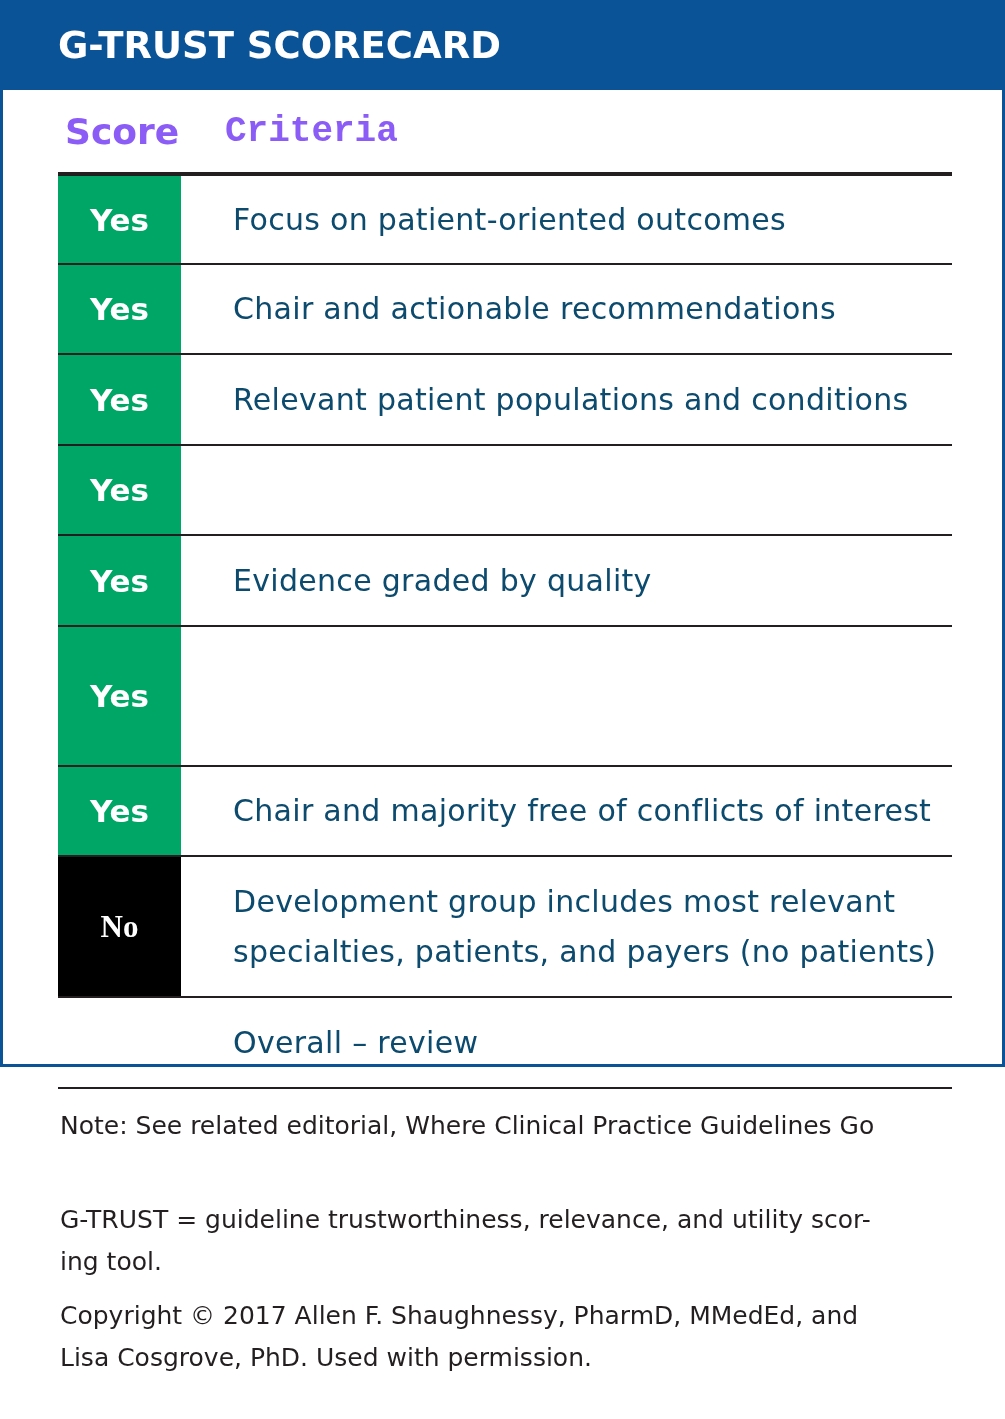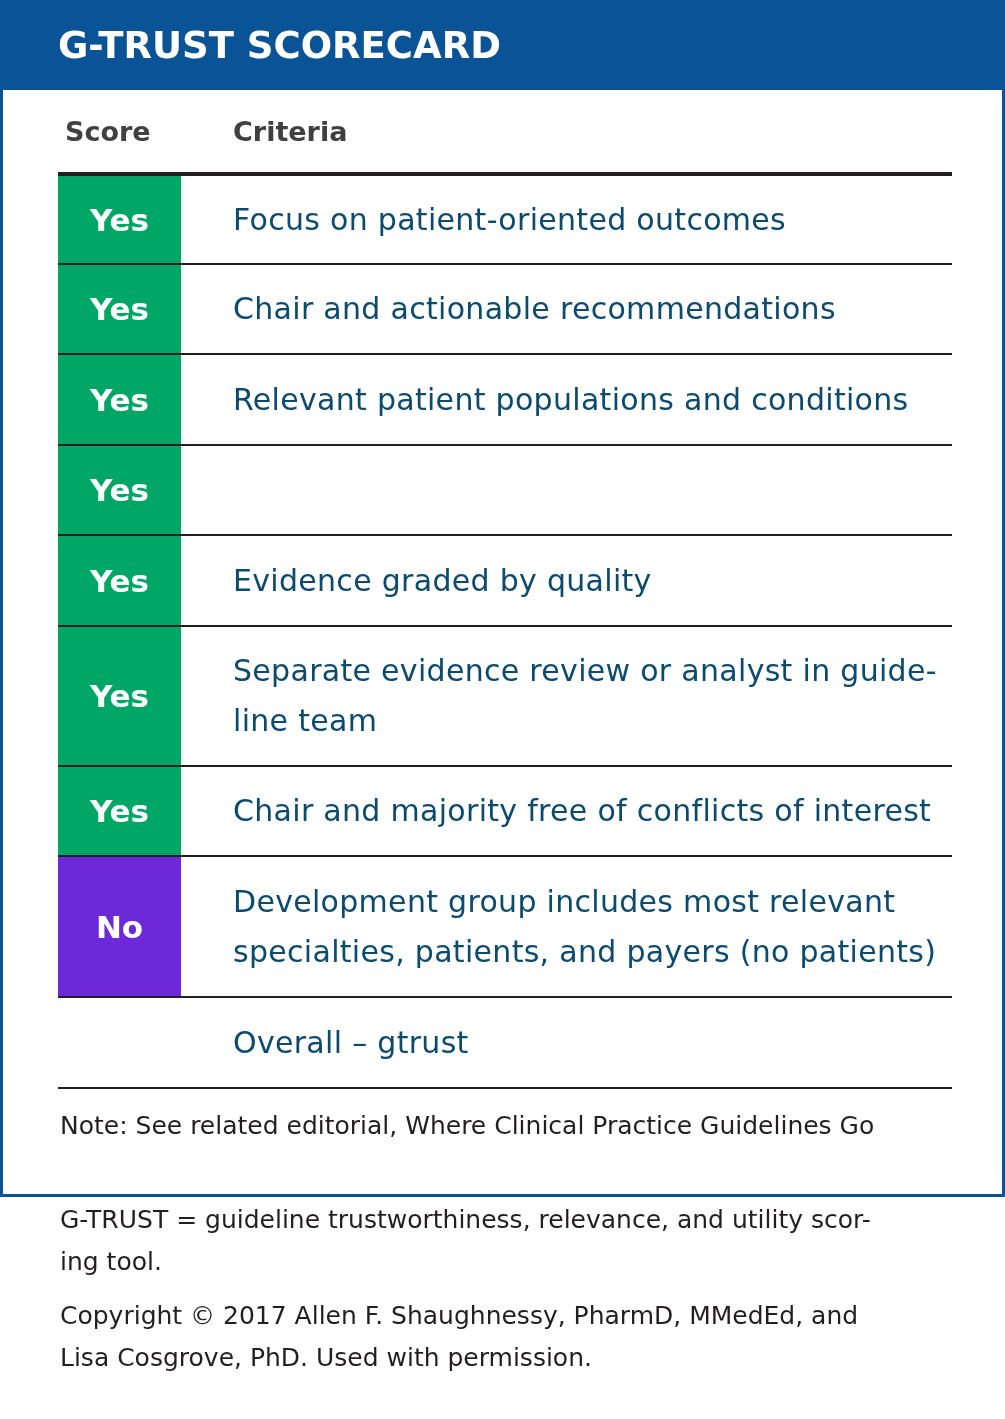--- a/index.html
+++ b/index.html
@@ -1,41 +1,41 @@
 <!DOCTYPE html>
 <html><head>
 <meta charset="utf-8">
 <style>
   html, body { margin: 0; padding: 0; background: #ffffff; }
   body { width: 1005px; height: 1419px; overflow: hidden; font-family: "DejaVu Sans", sans-serif; }
   .card {
-    position: absolute; left: 0; top: 0; width: 1005px; height: 1197px;
+    position: absolute; left: 0; top: 0; width: 1005px; height: 1067px;
     box-sizing: border-box; border: 3px solid #0a5396; border-top: none; background: #fff;
   }
   .banner {
     position: absolute; left: 0; top: 0; width: 1005px; height: 90px; background: #0a5396;
   }
   .banner-title {
     position: absolute; left: 55px; top: 22px; color: #fff; font-weight: bold;
     font-size: 37px; letter-spacing: 0px; line-height: 48px; white-space: nowrap;
   }
   .col-head {
-    position: absolute; top: 108px; font-weight: bold; font-size: 27px; color: #404040; line-height: 48px;
+    position: absolute; top: 108px; font-weight: bold; font-size: 36px; color: #8b5cf6; line-height: 48px;
   }
   .col-score { left: 62px; }
-  .col-criteria { left: 230px; }
+  .col-criteria { left: 222px; font-family: Liberation Mono, monospace; }
   .rule-top { position: absolute; left: 55px; top: 172px; width: 894px; height: 4px; background: #231f20; }
   .row { position: absolute; left: 55px; width: 894px; box-sizing: border-box; border-bottom: 2px solid #231f20; padding-left: 36px; }
   .score-cell {
     position: absolute; left: 0; top: 0; bottom: 0; width: 123px;
     display: flex; align-items: center; justify-content: center;
     color: #fff; font-weight: bold; font-size: 31px;
   }
   .score-yes { background: #00a665; }
-  .score-no { background: #6d28d9; }
+  .score-no { background: #000000; font-family: Liberation Serif, serif; }
   .crit-cell {
     position: absolute; left: 175px; top: 0; bottom: 0; right: 0;
     display: flex; flex-direction: column; justify-content: center;
     font-size: 30px; color: #0c4a6e; line-height: 50px; letter-spacing: 0.3px; white-space: nowrap;
   }
   .notes { position: absolute; left: 55px; width: 894px; font-size: 25px; color: #231f20; line-height: 40px; }
   .notes p { margin: 2px; white-space: nowrap; }
   .note-label { font-weight: normal; }
 </style>
 </head>
@@ -77,44 +77,40 @@
 
   <div class="row" style="top:536px;height:91px;">
     <div class="score-cell score-yes">Yes</div>
     <div class="crit-cell">
       <span>Evidence graded by quality</span>
     </div>
   </div>
 
   <div class="row" style="top:627px;height:140px;">
     <div class="score-cell score-yes">Yes</div>
-    <div class="crit-cell">
-      <span>Separate evidence review or analyst in guide-</span>
-      <span>line team</span>
-    </div>
   </div>
 
   <div class="row" style="top:767px;height:90px;">
     <div class="score-cell score-yes">Yes</div>
     <div class="crit-cell">
       <span>Chair and majority free of conflicts of interest</span>
     </div>
   </div>
 
   <div class="row" style="top:857px;height:141px;">
     <div class="score-cell score-no">No</div>
     <div class="crit-cell">
       <span>Development group includes most relevant</span>
       <span>specialties, patients, and payers (no patients)</span>
     </div>
   </div>
 
   <div class="row" style="top:998px;height:91px;">
     <div class="crit-cell">
-      <span>Overall – gtrust</span>
+      <span>Overall – review</span>
     </div>
   </div>
 
   <div class="notes" style="top:1104px;">
     <p><span class="note-label">Note:</span><span> See related editorial, Where Clinical Practice Guidelines Go</span></p>
   </div>
   <div class="notes" style="top:1198px;">
     <p>G-TRUST = guideline trustworthiness, relevance, and utility scor-</p>
     <p>ing tool.</p>
   </div>

